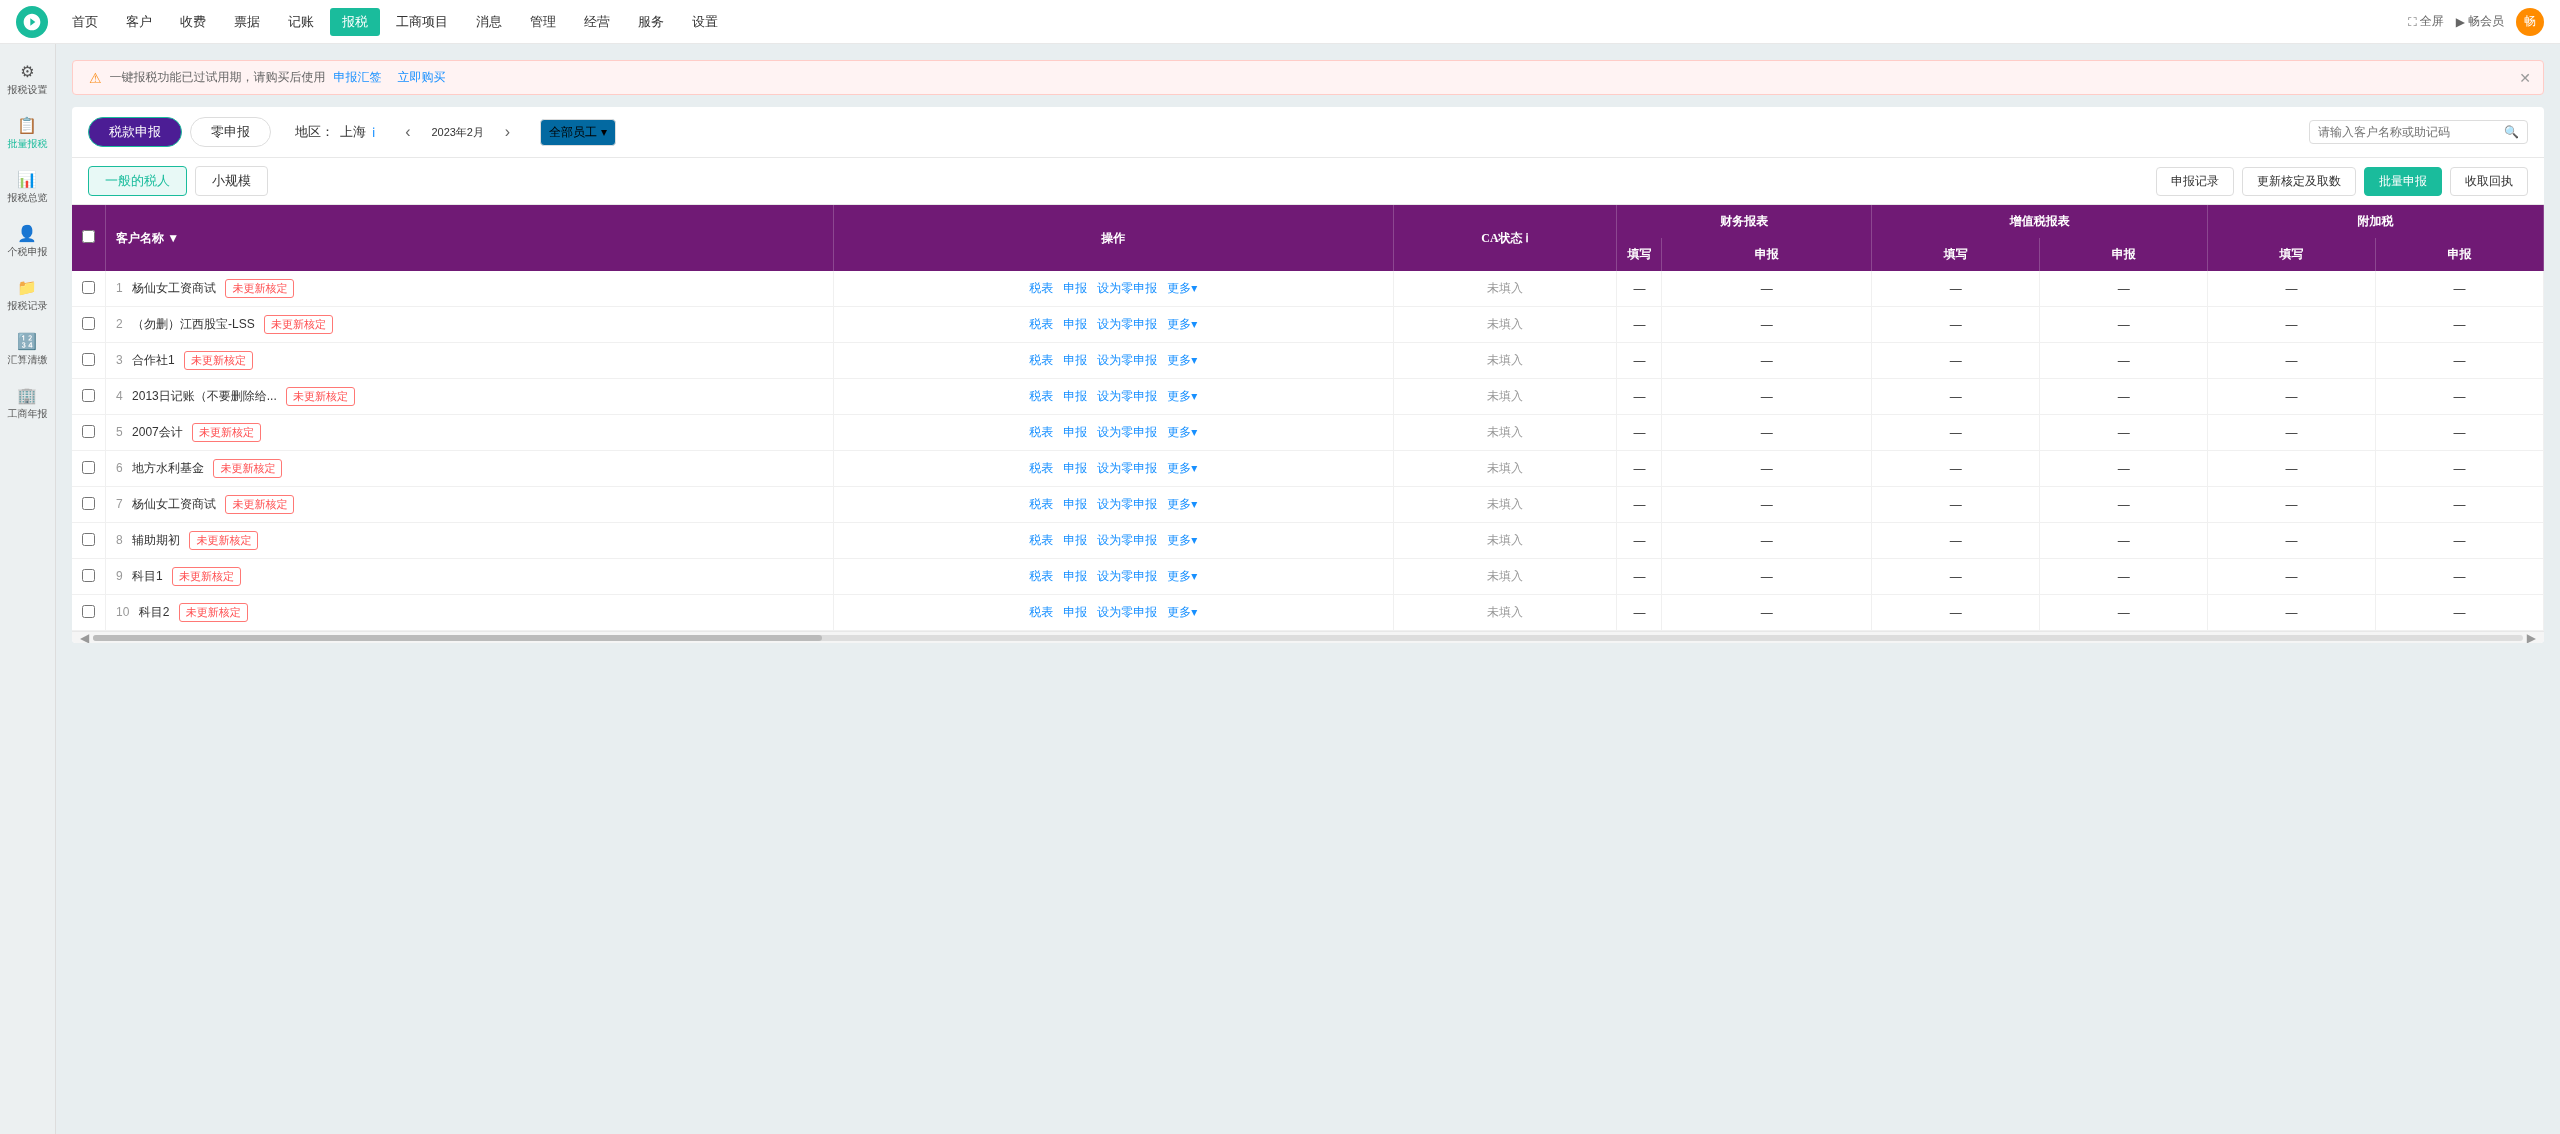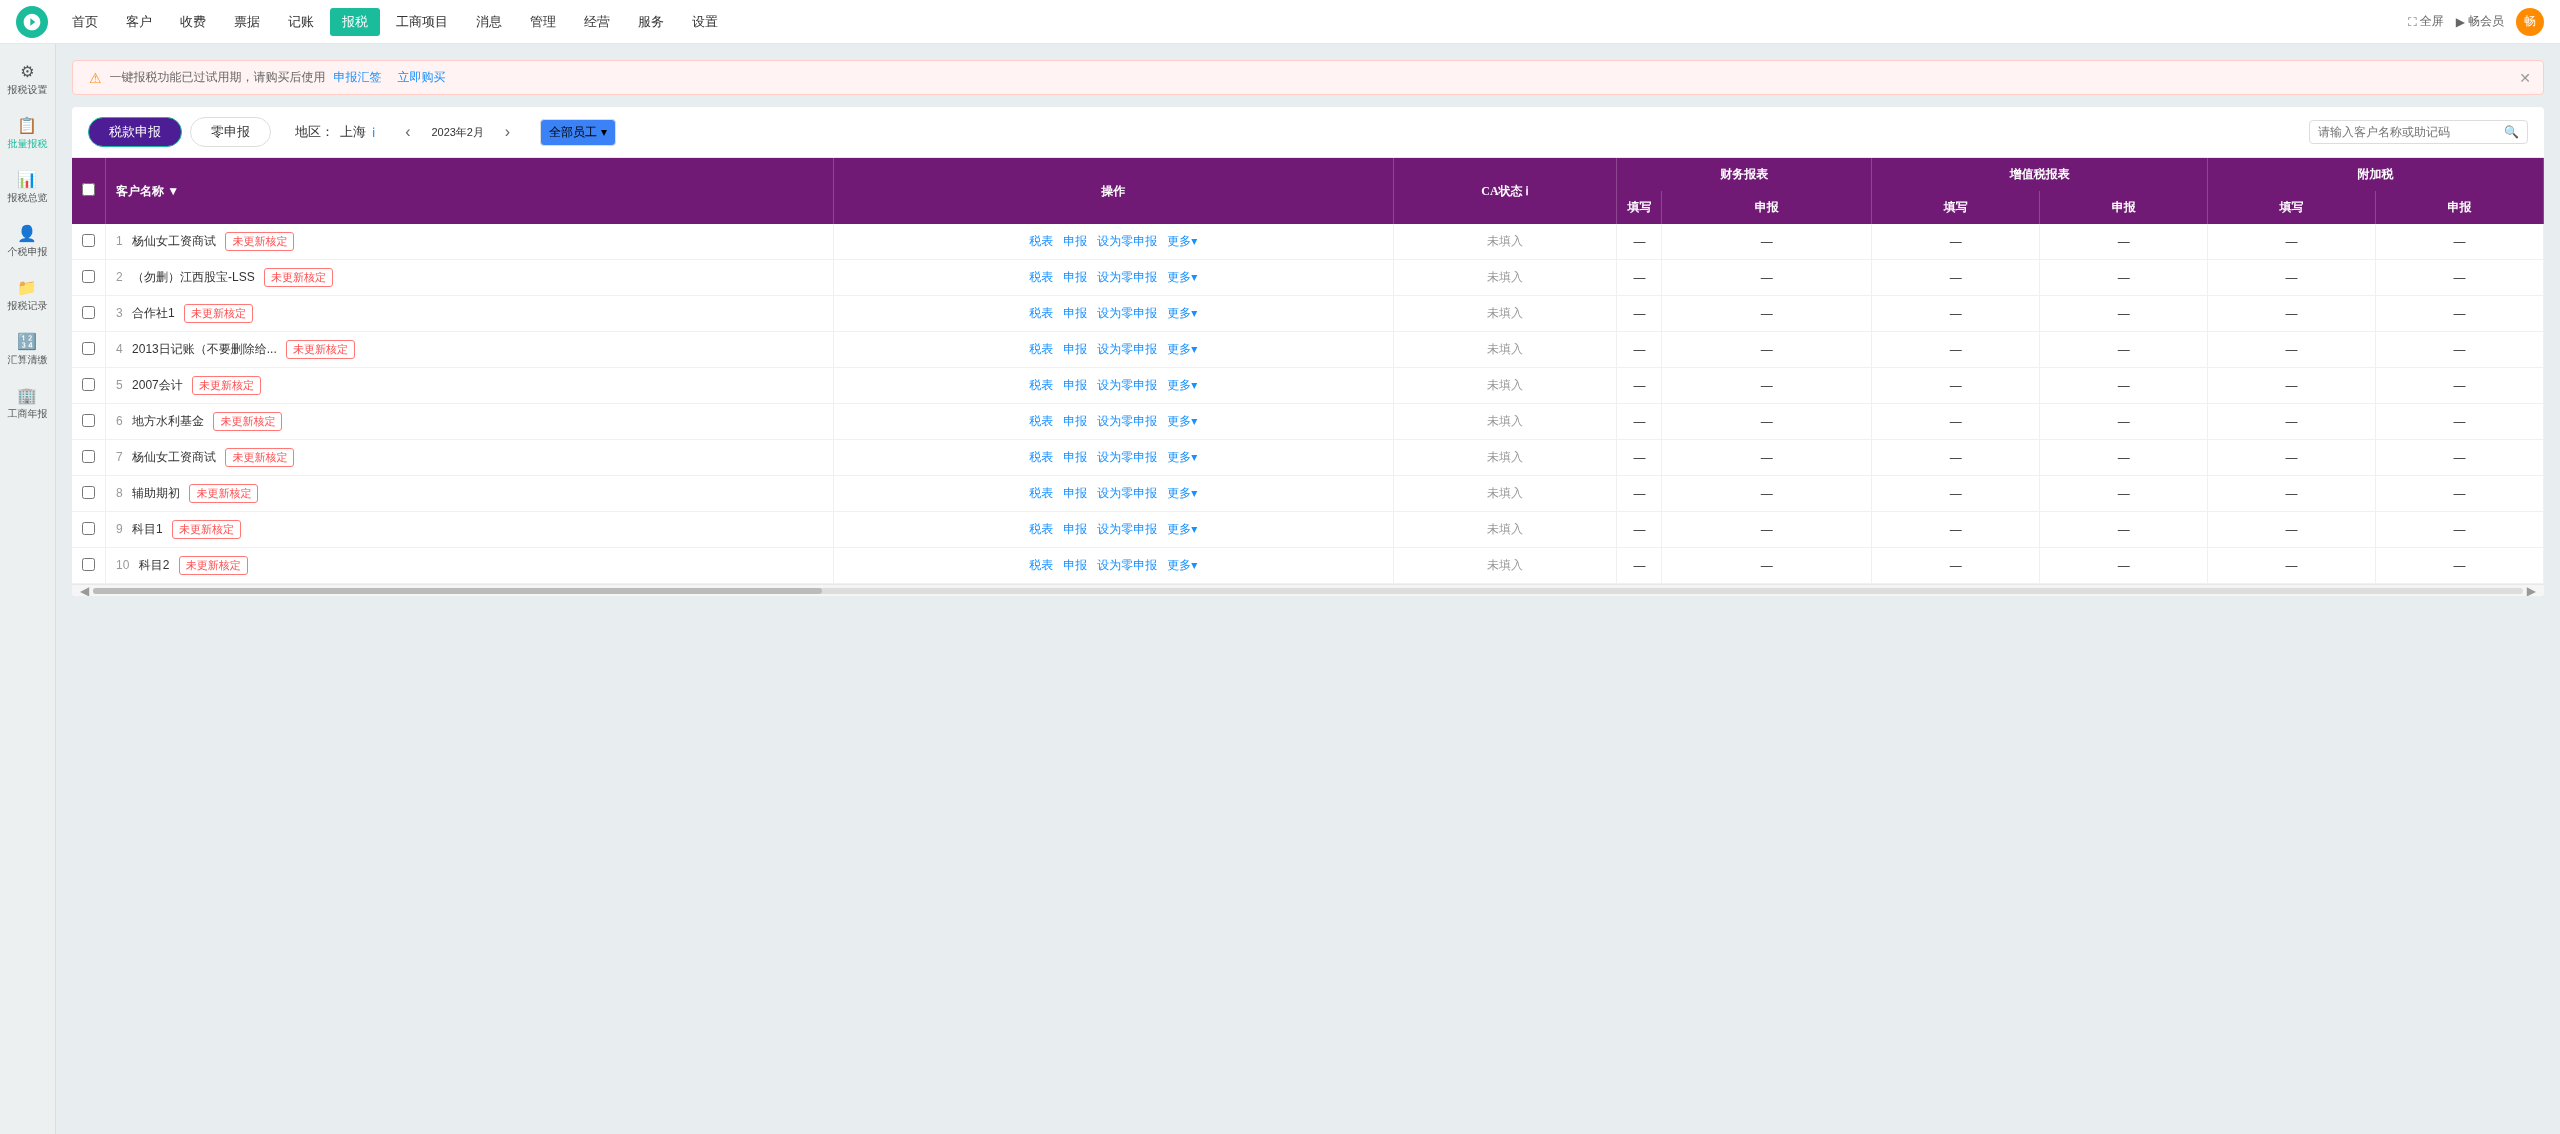--- a/index.html
+++ b/index.html
@@ -174,21 +174,21 @@
       min-width: 70px;
       text-align: center;
     }
     .staff-select {
       margin-left: 16px;
       padding: 4px 8px;
       border: 1px solid #ddd;
       border-radius: 4px;
       font-size: 12px;
       cursor: pointer;
-      background: #3b82f6;
+      background: #0369a1;
       display: flex;
       align-items: center;
       gap: 4px;
     }
     .search-box {
       margin-left: auto;
       display: flex;
       align-items: center;
       border: 1px solid #ddd;
       border-radius: 4px;
@@ -421,20 +421,30 @@
             <span>全部员工</span>
             <span>▾</span>
           </div>
 
           <div class="search-box">
             <input type="text" placeholder="请输入客户名称或助记码" style="">
             <span class="search-btn">🔍</span>
           </div>
         </div>
 
+        <div class="sub-toolbar">
+          <button class="taxpayer-tab active">一般的税人</button>
+          <button class="taxpayer-tab">小规模</button>
+          <div class="action-btns">
+            <button class="action-btn">申报记录</button>
+            <button class="action-btn">更新核定及取数</button>
+            <button class="action-btn primary">批量申报</button>
+            <button class="action-btn">收取回执</button>
+          </div>
+        </div>
 
         <div style="overflow-x:auto;">
           <table class="data-table">
             <thead>
               <tr>
                 <th rowspan="2" style="width:30px;">
                   <input type="checkbox" style="">
                 </th>
                 <th rowspan="2" style="min-width:200px;text-align:left;">
                   客户名称 <span>▼</span>

